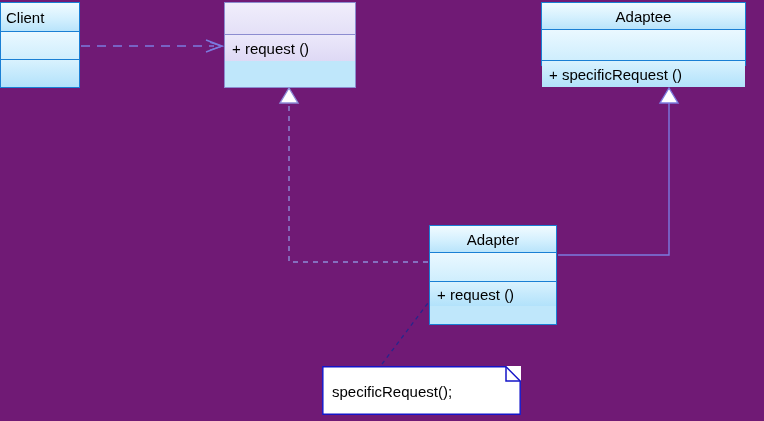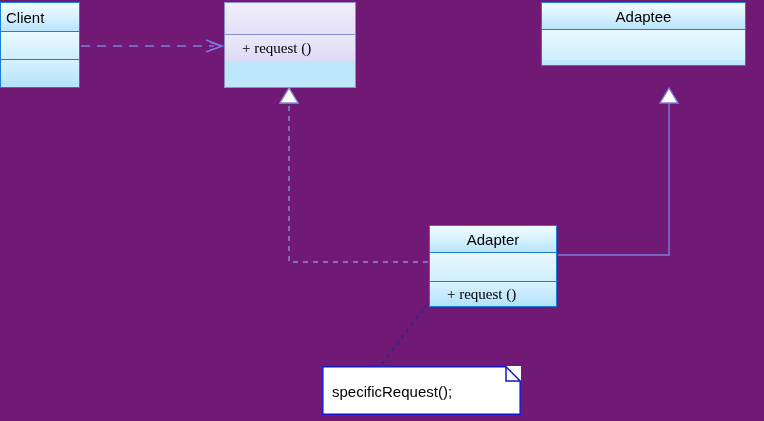--- a/index.html
+++ b/index.html
@@ -54,22 +54,21 @@
   .cmp-attrs {
     background: linear-gradient(to bottom, #eaf8ff 0%, #cfeefd 100%);
   }
   .cmp-ops {
     background: linear-gradient(to bottom, #d9f2fe 0%, #b2e2fb 100%);
     color: #000000;
     font-size: 15px;
     line-height: 1;
     display: flex;
     align-items: center;
-    padding-left: 17px;
-    font-family: Liberation Serif, serif;
+    padding-left: 7px;
   }
 
   
   .uml-class.iface {
     border-color: #8c8cd0;
   }
   .uml-class.iface .compartment + .compartment {
     border-top-color: #8c8cd0;
   }
   .uml-class.iface .cmp-name {
@@ -158,23 +157,26 @@
     </div>
   </div>
 
   <div class="uml-class" style="left:541px; top:2px; width:205px; height:64px;">
     <div class="compartment cmp-name" style="height:26px;">
       <span>Adaptee</span>
     </div>
     <div class="compartment cmp-attrs" style="height:31px;">
       <span></span>
     </div>
+    <div class="compartment cmp-ops" style="height:27px;">
+      <span>+ specificRequest ()</span>
+    </div>
   </div>
 
-  <div class="uml-class" style="left:429px; top:225px; width:128px; height:82px;">
+  <div class="uml-class" style="left:429px; top:225px; width:128px; height:100px;">
     <div class="compartment cmp-name" style="height:26px;">
       <span>Adapter</span>
     </div>
     <div class="compartment cmp-attrs" style="height:29px;">
       <span></span>
     </div>
     <div class="compartment cmp-ops" style="height:25px;">
       <span>+ request ()</span>
     </div>
   </div>

